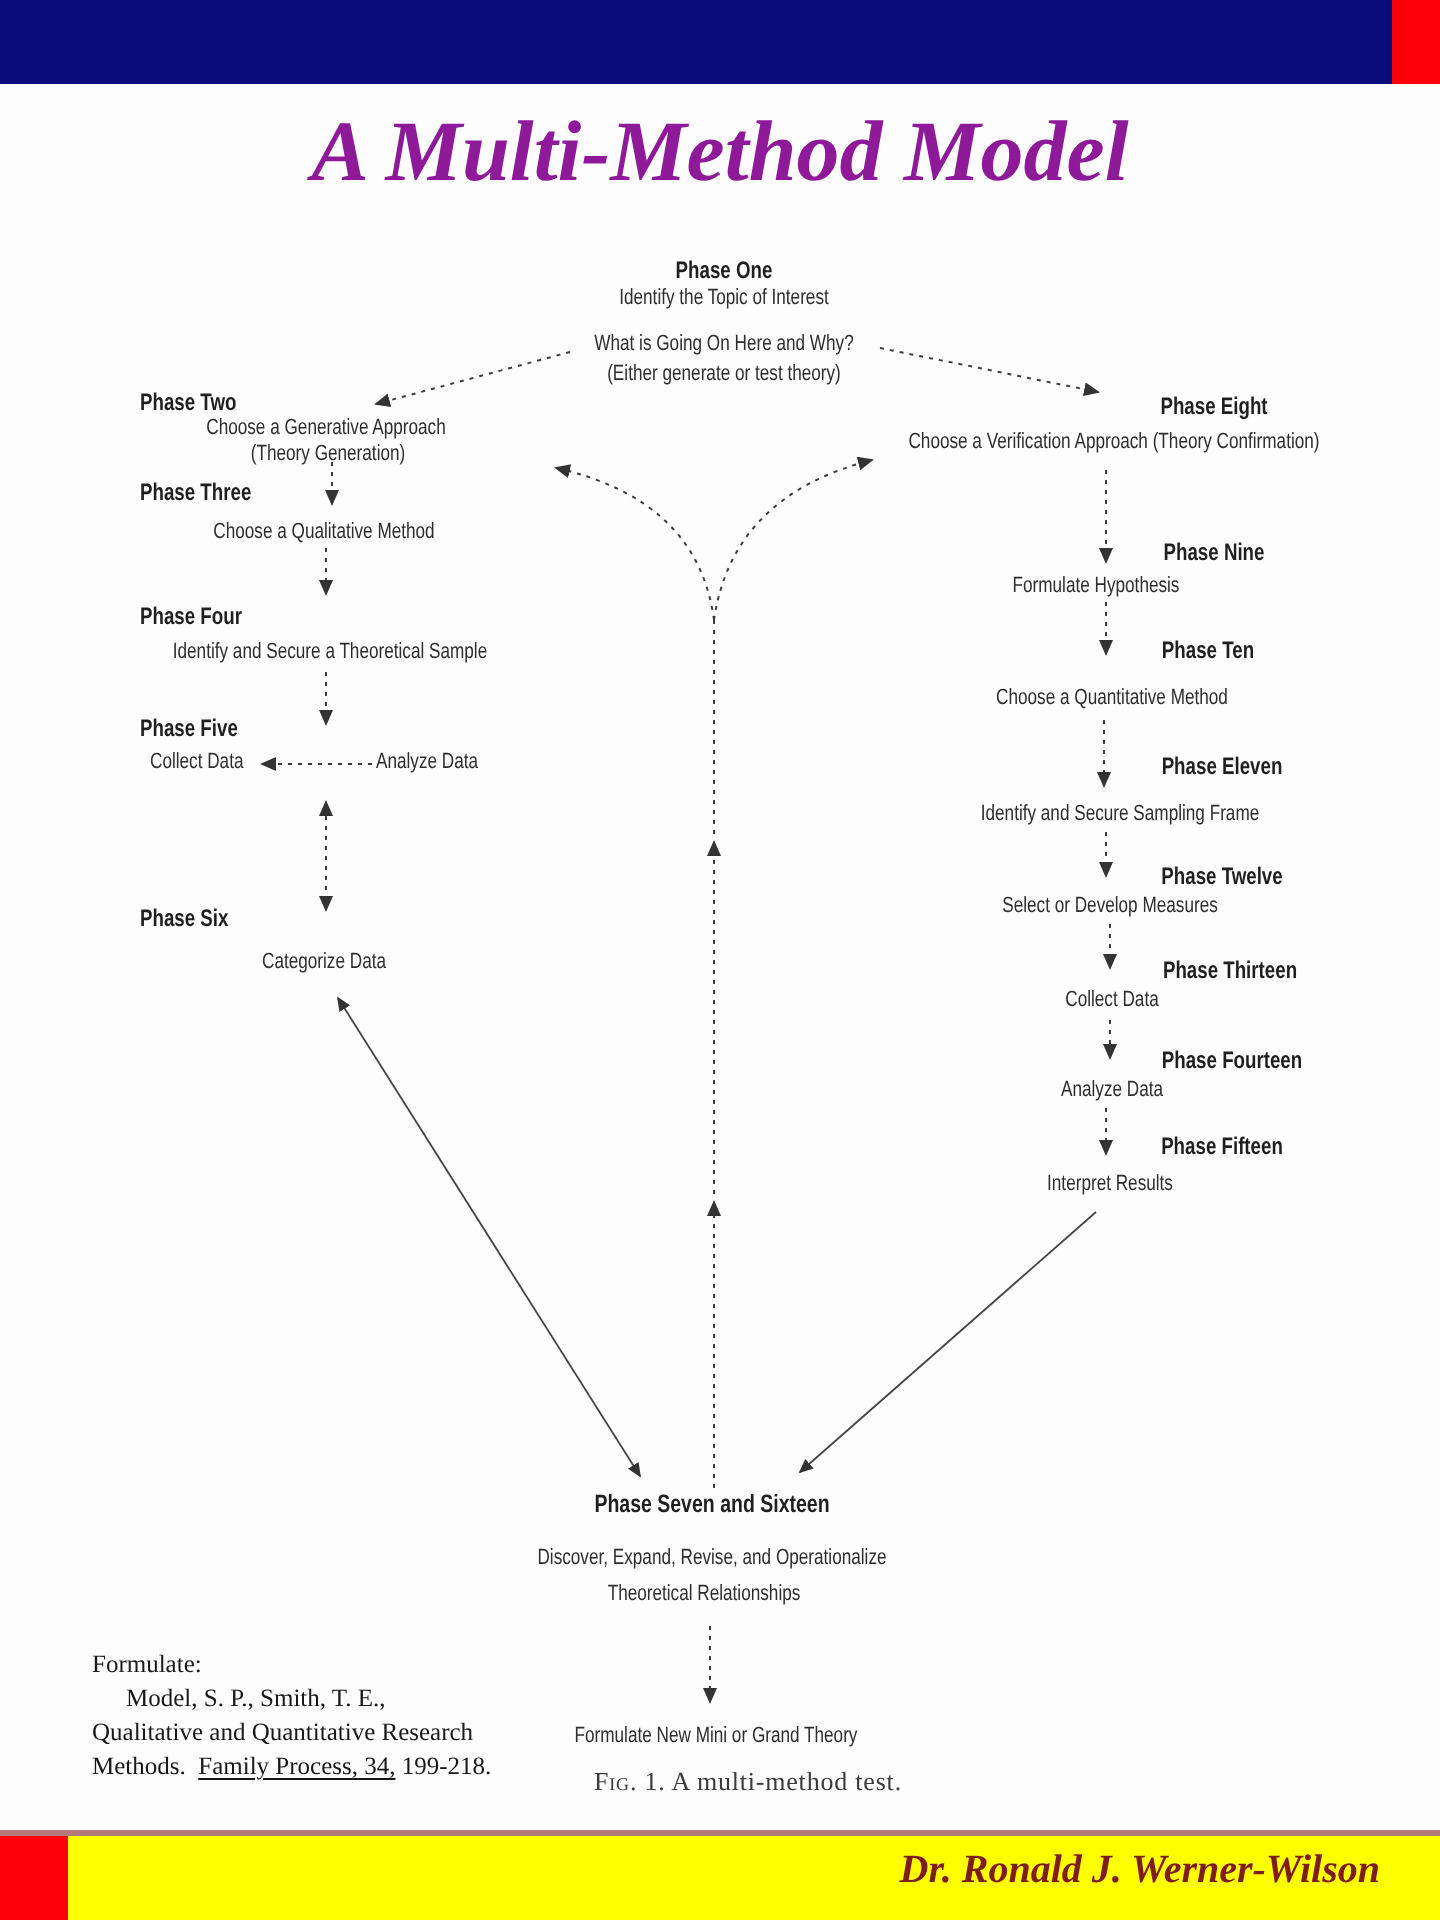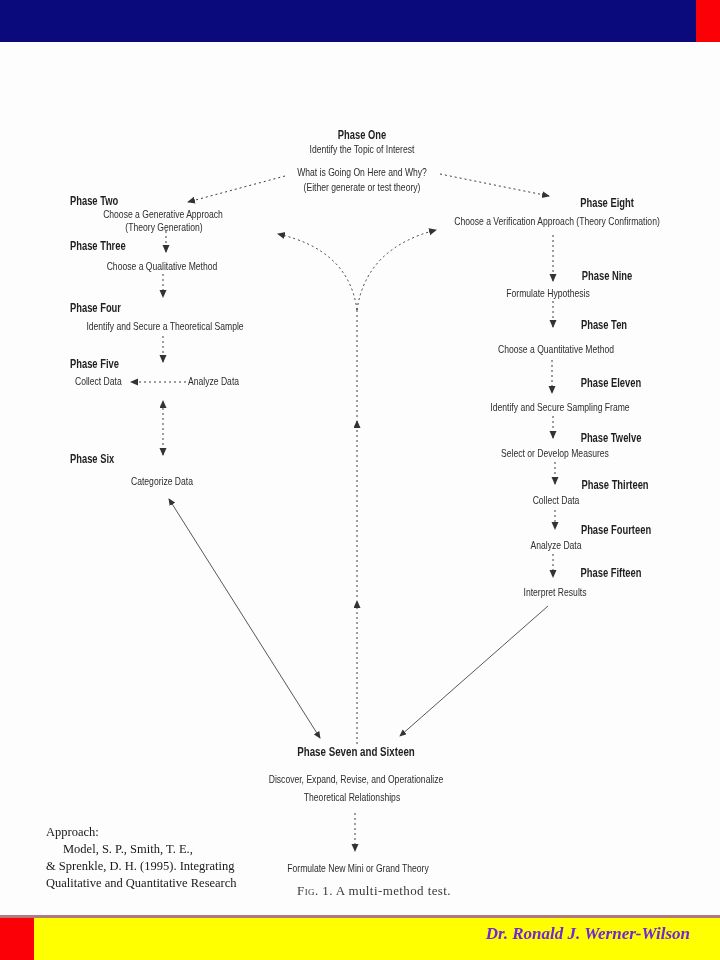--- a/index.html
+++ b/index.html
@@ -12,21 +12,21 @@
   .bar-accent-line{position:absolute;left:0;top:915px;width:720px;height:3px;background:#8a3434;opacity:.65;}
   .bar-yellow{position:absolute;left:34px;top:918px;width:686px;height:42px;background:#ffff00;}
   .bar-red-bl{position:absolute;left:0;top:918px;width:34px;height:42px;background:#fb0007;}
 
   .slide-title{position:absolute;left:360px;top:52px;transform:translateX(-50%);
     font-family:"Liberation Serif","DejaVu Serif",serif;font-style:italic;font-weight:700;
     font-size:43px;color:#8e1a99;white-space:nowrap;}
 
   .credit{position:absolute;right:30px;top:924px;
     font-family:"Liberation Serif","DejaVu Serif",serif;font-style:italic;font-weight:700;
-    font-size:17px;color:#6d28d9;white-space:nowrap;}
+    font-size:20px;color:#7f1d1d;white-space:nowrap;}
 
   
   .t,.pt{position:absolute;white-space:nowrap;color:#2d2d2d;line-height:13px;}
   .t{font-size:11px;font-weight:400;}
   .pt{font-size:12px;font-weight:700;color:#1f1f1f;}
   .lft{transform:scaleX(0.78);transform-origin:left center;}
   .ctr{transform:translateX(-50%) scaleX(0.78);}
 
   svg.flow{position:absolute;left:0;top:0;width:720px;height:960px;}
   .dash{fill:none;stroke:#3c3c3c;stroke-width:1;stroke-dasharray:2 3;}
@@ -46,20 +46,21 @@
 <body>
 
 <div id="slide">
 
   <div class="bar-navy"></div>
   <div class="bar-red-tr"></div>
   <div class="bar-accent-line"></div>
   <div class="bar-yellow"></div>
   <div class="bar-red-bl"></div>
 
+  <div class="slide-title">A Multi-Method Model</div>
 
   <svg class="flow" viewBox="0 0 720 960" aria-hidden="true">
     <defs>
       <marker id="ah" orient="auto" markerWidth="9" markerHeight="8" refX="7" refY="3.5">
         <path d="M0,0 L8,3.5 L0,7 Z" fill="#333"></path>
       </marker>
       <marker id="ahr" orient="auto-start-reverse" markerWidth="9" markerHeight="8" refX="7" refY="3.5">
         <path d="M0,0 L8,3.5 L0,7 Z" fill="#333"></path>
       </marker>
     </defs>
@@ -137,21 +138,21 @@
   <div class="t ctr" style="left:356px;top:773px">Discover, Expand,  Revise, and Operationalize</div>
   <div class="t ctr" style="left:352px;top:791px">Theoretical Relationships</div>
 
   <div class="t ctr" style="left:358px;top:862px">Formulate New Mini or Grand Theory</div>
 
   <div class="figcap">
     <span class="sc">Fig. 1.</span><span>  A multi-method test.</span>
   </div>
 
   <div class="ref">
-    <span>Approach:</span>
+    <span>Formulate:</span>
     <span class="ind">Model, S. P., Smith, T. E.,</span>
-    <span style="display:block">&amp; Sprenkle, D. H. (1995). Integrating</span>
     <span style="display:block">Qualitative and Quantitative Research</span>
+    <span style="display:block"><span>Methods.&nbsp; </span><u>Family Process, 34,</u><span> 199-218.</span></span>
   </div>
 
   <div class="credit">Dr. Ronald J. Werner-Wilson</div>
 
 </div>
 
 </body></html>

